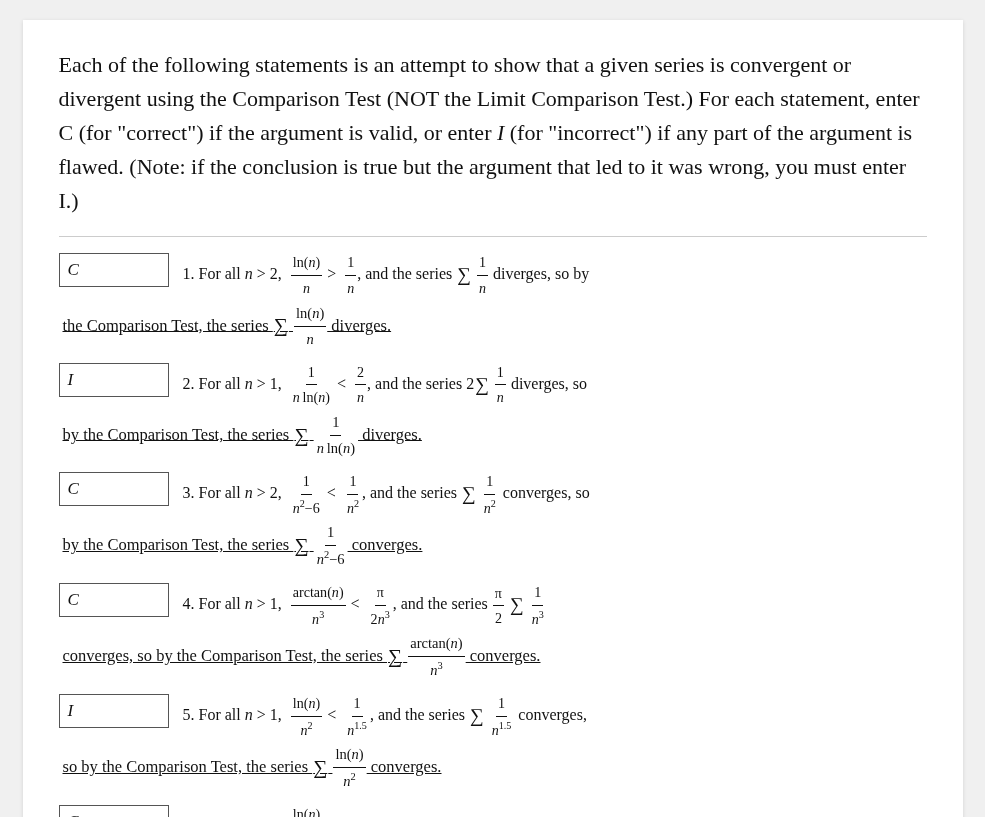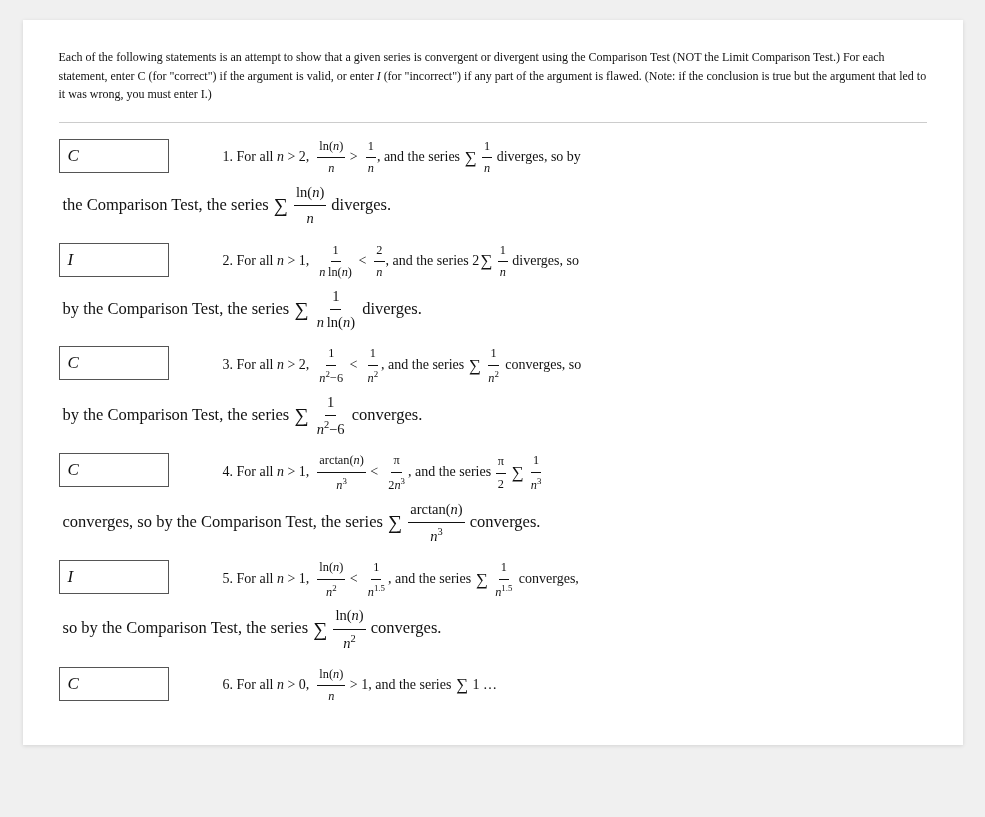--- a/index.html
+++ b/index.html
@@ -13,21 +13,21 @@
       min-height: 817px;
     }
     .page {
       background: #fff;
       padding: 28px 36px 28px 36px;
       max-width: 940px;
       margin: 0 auto;
       box-shadow: 0 1px 4px rgba(0,0,0,0.12);
     }
     .intro {
-      font-size: 12px;
+      font-size: 22px;
       line-height: 1.55;
       margin-bottom: 8px;
     }
     .problem {
       margin-bottom: 10px;
     }
     .problem-row {
       display: flex;
       align-items: flex-start;
       gap: 14px;
@@ -41,31 +41,31 @@
       display: flex;
       align-items: center;
       padding: 2px 8px;
       font-size: 17px;
       font-style: italic;
       flex-shrink: 0;
       margin-top: 2px;
       background: #fff;
     }
     .problem-text {
-      font-size: 14px;
+      font-size: 16px;
       line-height: 1.6;
       flex: 1;
-      margin-left: 40px;
     }
     .continuation {
       font-size: 16.5px;
       line-height: 1.6;
       margin-left: 0;
       padding-left: 4px;
       margin-bottom: 10px;
+      text-decoration: underline;
     }
     sup { font-size: 0.72em; vertical-align: super; }
     .frac {
       display: inline-flex;
       flex-direction: column;
       align-items: center;
       vertical-align: middle;
       font-size: 0.88em;
       margin: 0 1px;
       justify-content: space-between;

